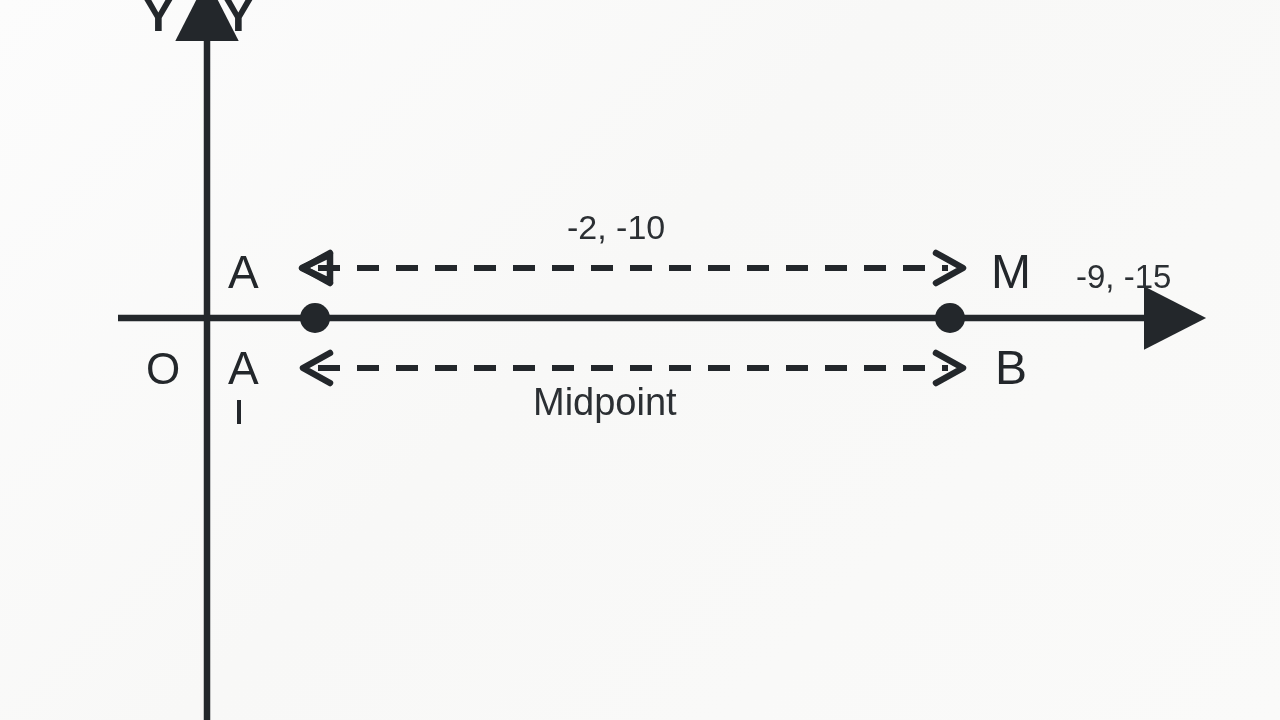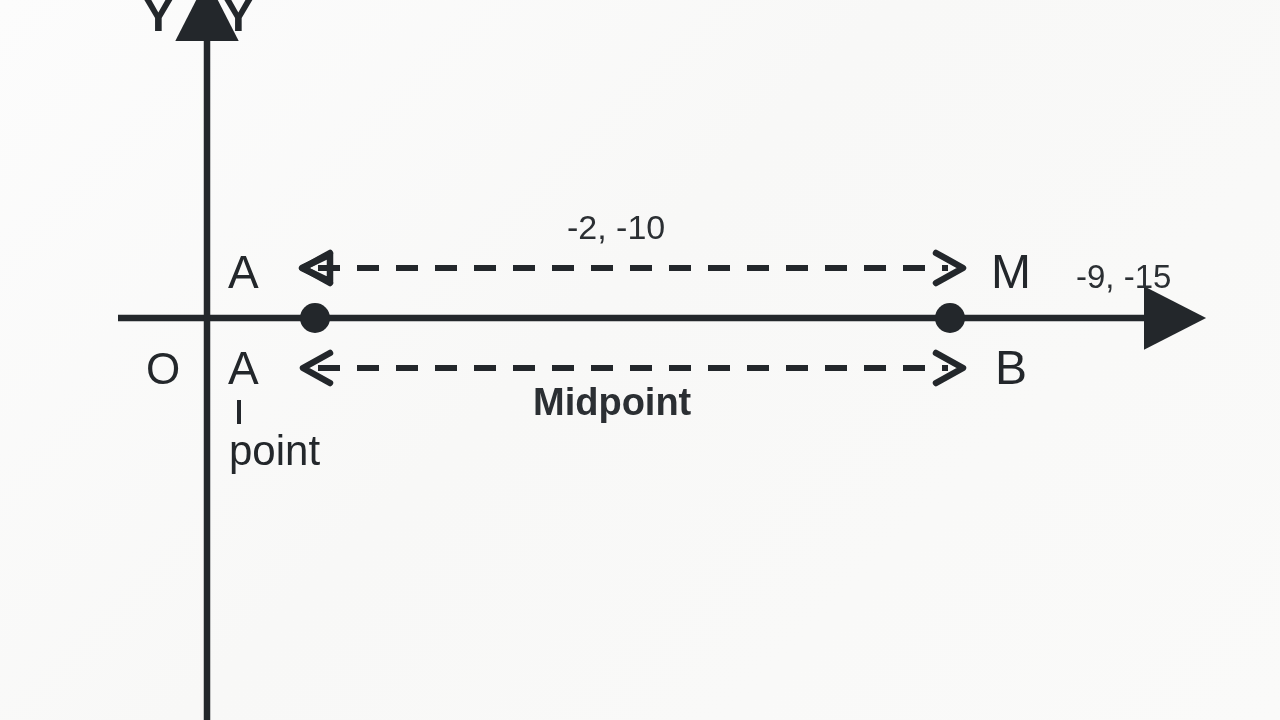--- a/index.html
+++ b/index.html
@@ -41,21 +41,21 @@
   .lbl-axis-y2 { left: 223px;  top: -8px;   font-size: 46px; font-weight: 700; letter-spacing: 0px; }
   .lbl-origin  { left: 146px;  top: 347px;  font-size: 44px; font-weight: 400; }
   .lbl-a-top   { left: 228px;  top: 249px;  font-size: 46px; font-weight: 400; }
   .lbl-a-bot   { left: 228px;  top: 345px;  font-size: 46px; font-weight: 400; }
   .lbl-point   { left: 229px;  top: 430px;  font-size: 42px; font-weight: 400; }
   .lbl-m       { left: 991px;  top: 248px;  font-size: 48px; font-weight: 400; }
   .lbl-b       { left: 995px;  top: 344px;  font-size: 48px; font-weight: 400; }
   .lbl-m-coord { left: 1076px; top: 260px;  font-size: 33px; font-weight: 400; color: #2b2f33; }
   .lbl-b-coord { left: 1057px; top: 350px;  font-size: 33px; font-weight: 400; color: #2b2f33; }
   .lbl-top-coord { left: 567px; top: 194px; font-size: 34px; font-weight: 400; color: #2b2f33; margin-top: 16px; }
-  .lbl-midpoint  { left: 533px; top: 383px; font-size: 38px; font-weight: 700; color: #2b2f33; }
+  .lbl-midpoint  { left: 533px; top: 383px; font-size: 38px; font-weight: 400; color: #2b2f33; }
 </style>
 </head>
 <body>
 
 <div id="stage">
 
   <svg id="board" viewBox="0 0 1280 720">
     <defs>
       <marker id="solidHeadR" markerWidth="11" markerHeight="11" refX="2.2" refY="5.5" orient="auto">
         <path d="M0,0.6 L9.6,5.5 L0,10.4 Z" fill="#23272b"></path>
@@ -94,21 +94,20 @@
     <circle cx="950" cy="318" r="15" fill="#23272b"></circle>
   </svg>
 
   <div class="lbl lbl-axis-y1">Y</div>
   <div class="lbl lbl-axis-y2">Y</div>
 
   <div class="lbl lbl-origin">O</div>
 
   <div class="lbl lbl-a-top">A</div>
   <div class="lbl lbl-a-bot">A</div>
-  <div class="lbl lbl-point">point</div>
 
   <div class="lbl lbl-m">M</div>
   <div class="lbl lbl-b">B</div>
 
   <div class="lbl lbl-m-coord">-9, -15</div>
 
   <div class="lbl lbl-top-coord">-2, -10</div>
   <div class="lbl lbl-midpoint">Midpoint</div>
 
 </div>

